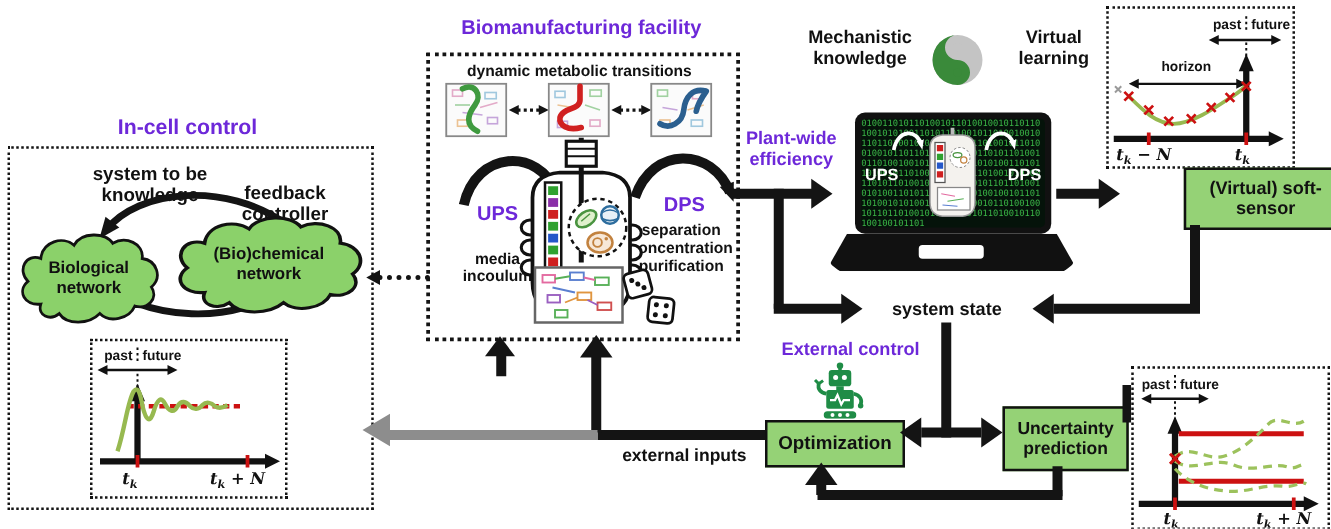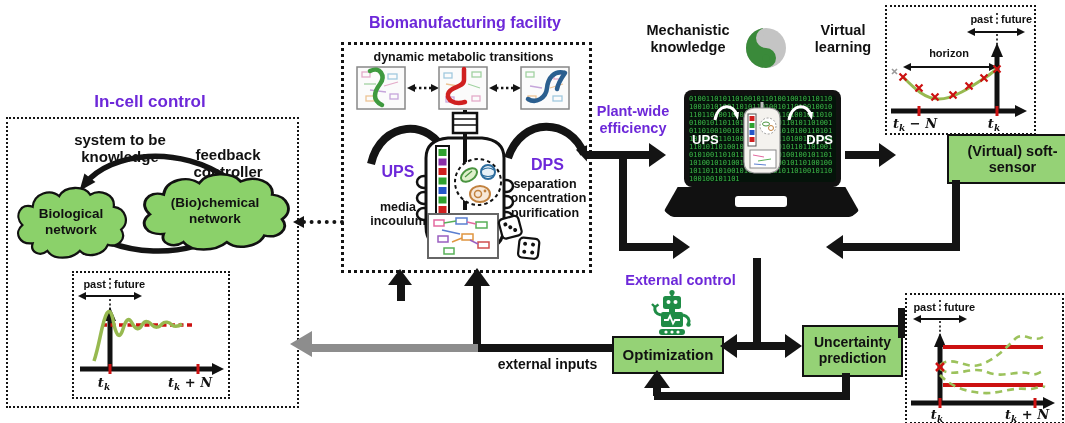--- a/index.html
+++ b/index.html
@@ -321,20 +321,21 @@
       <line x1="32" y1="99" x2="32" y2="109" stroke="#cc1111" stroke-width="3"></line>
       <line x1="110" y1="99" x2="110" y2="109" stroke="#cc1111" stroke-width="3"></line>
       <text class="math" x="28" y="121" text-anchor="middle"><tspan>t</tspan><tspan class="msub" dy="3">k</tspan><tspan dy="-3"> − N</tspan></text>
       <text class="math" x="107" y="121" text-anchor="middle"><tspan>t</tspan><tspan class="msub" dy="3">k</tspan></text>
     </svg>
   </div>
 
   <div class="gbox" style="left:947px;top:134px;width:127px;height:46px;font-size:14.5px;text-align:center;">(Virtual) soft-
 sensor</div>
 
+  <div class="abs lbl" style="left:695px;top:240px;width:125px;font-size:14.5px;">system state</div>
   <div class="abs lbl red" style="left:613px;top:272px;width:135px;font-size:14.5px;">External control</div>
 
   <svg class="abs" style="left:650px;top:289px;" width="44" height="46" viewBox="0 0 44 46">
     <g fill="#1f8c46">
       <circle cx="22" cy="3.5" r="2.6"></circle>
       <rect x="20.6" y="4" width="2.8" height="4"></rect>
       <rect x="13" y="7" width="18" height="13" rx="2.5"></rect>
       <rect x="19" y="20" width="6" height="3.5"></rect>
       <rect x="11" y="23" width="22" height="15" rx="2"></rect>
       <rect x="9" y="40" width="26" height="6" rx="3"></rect>

